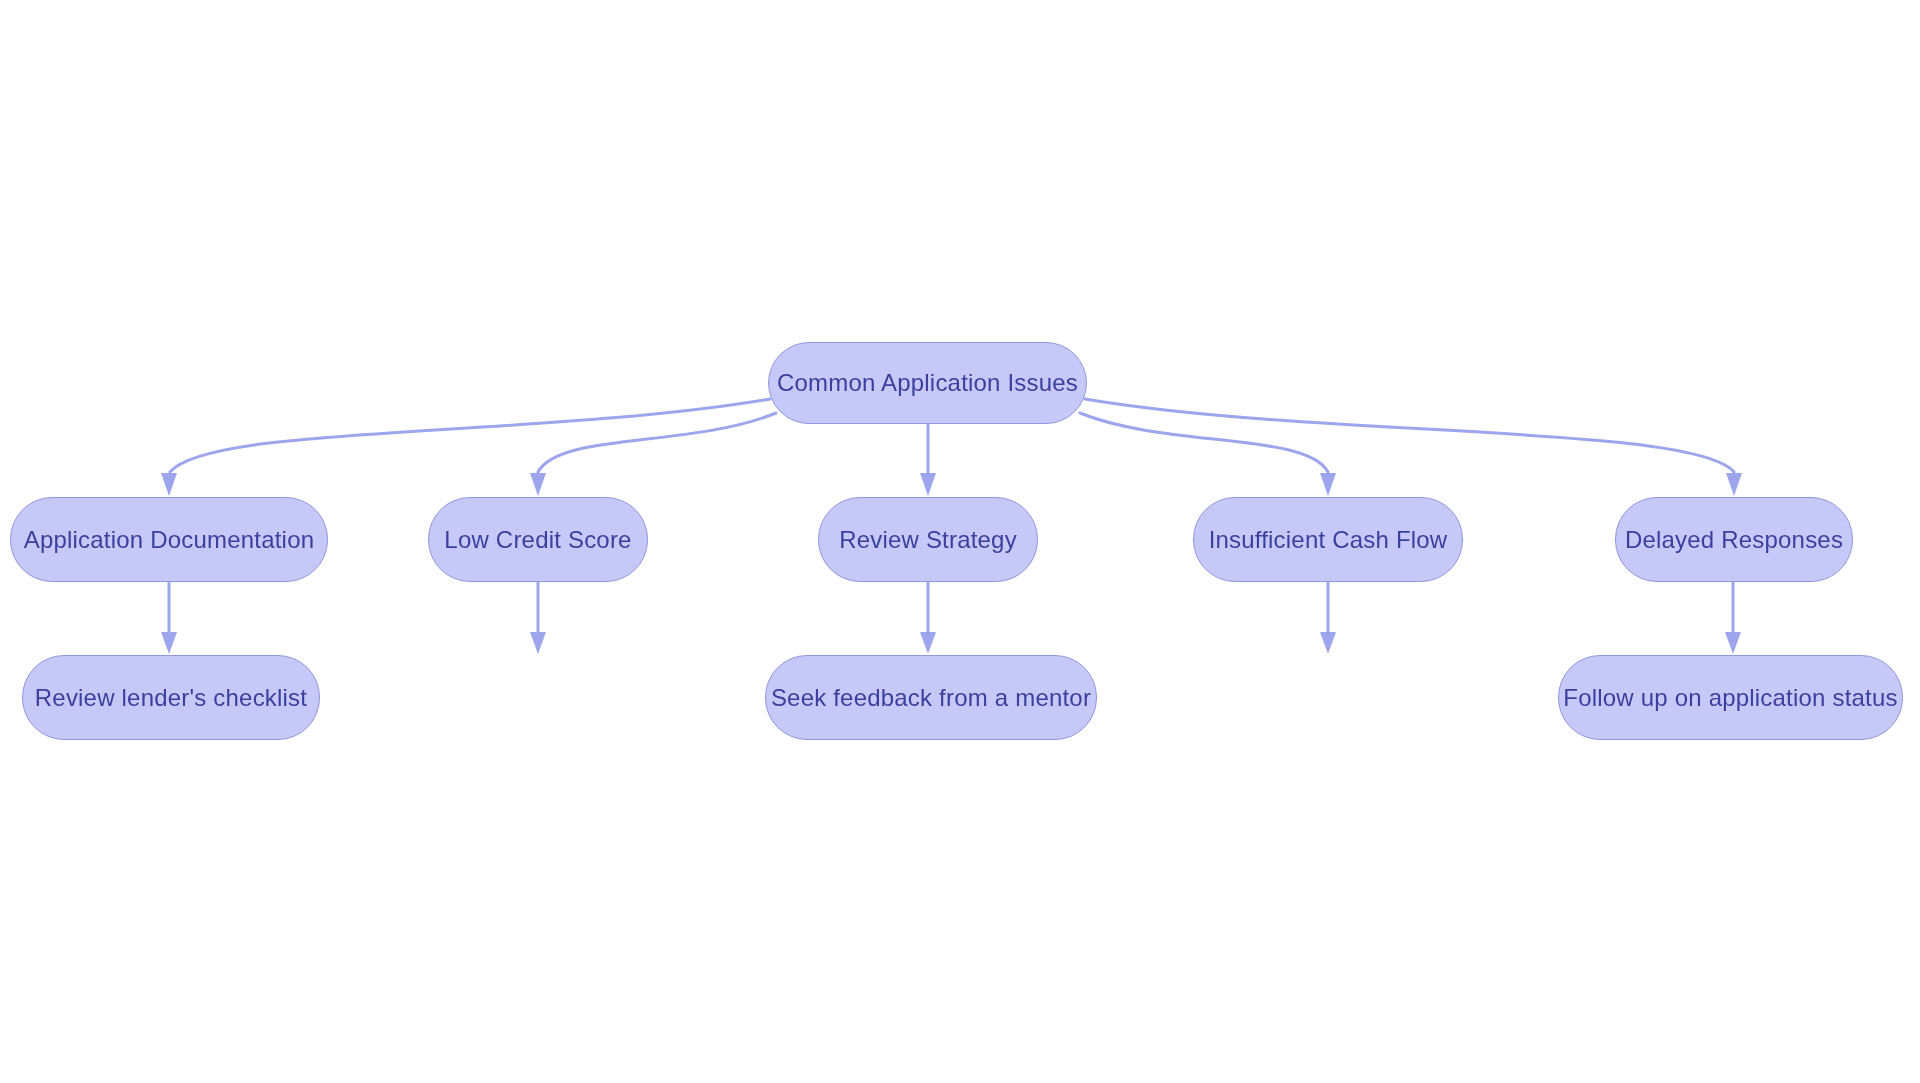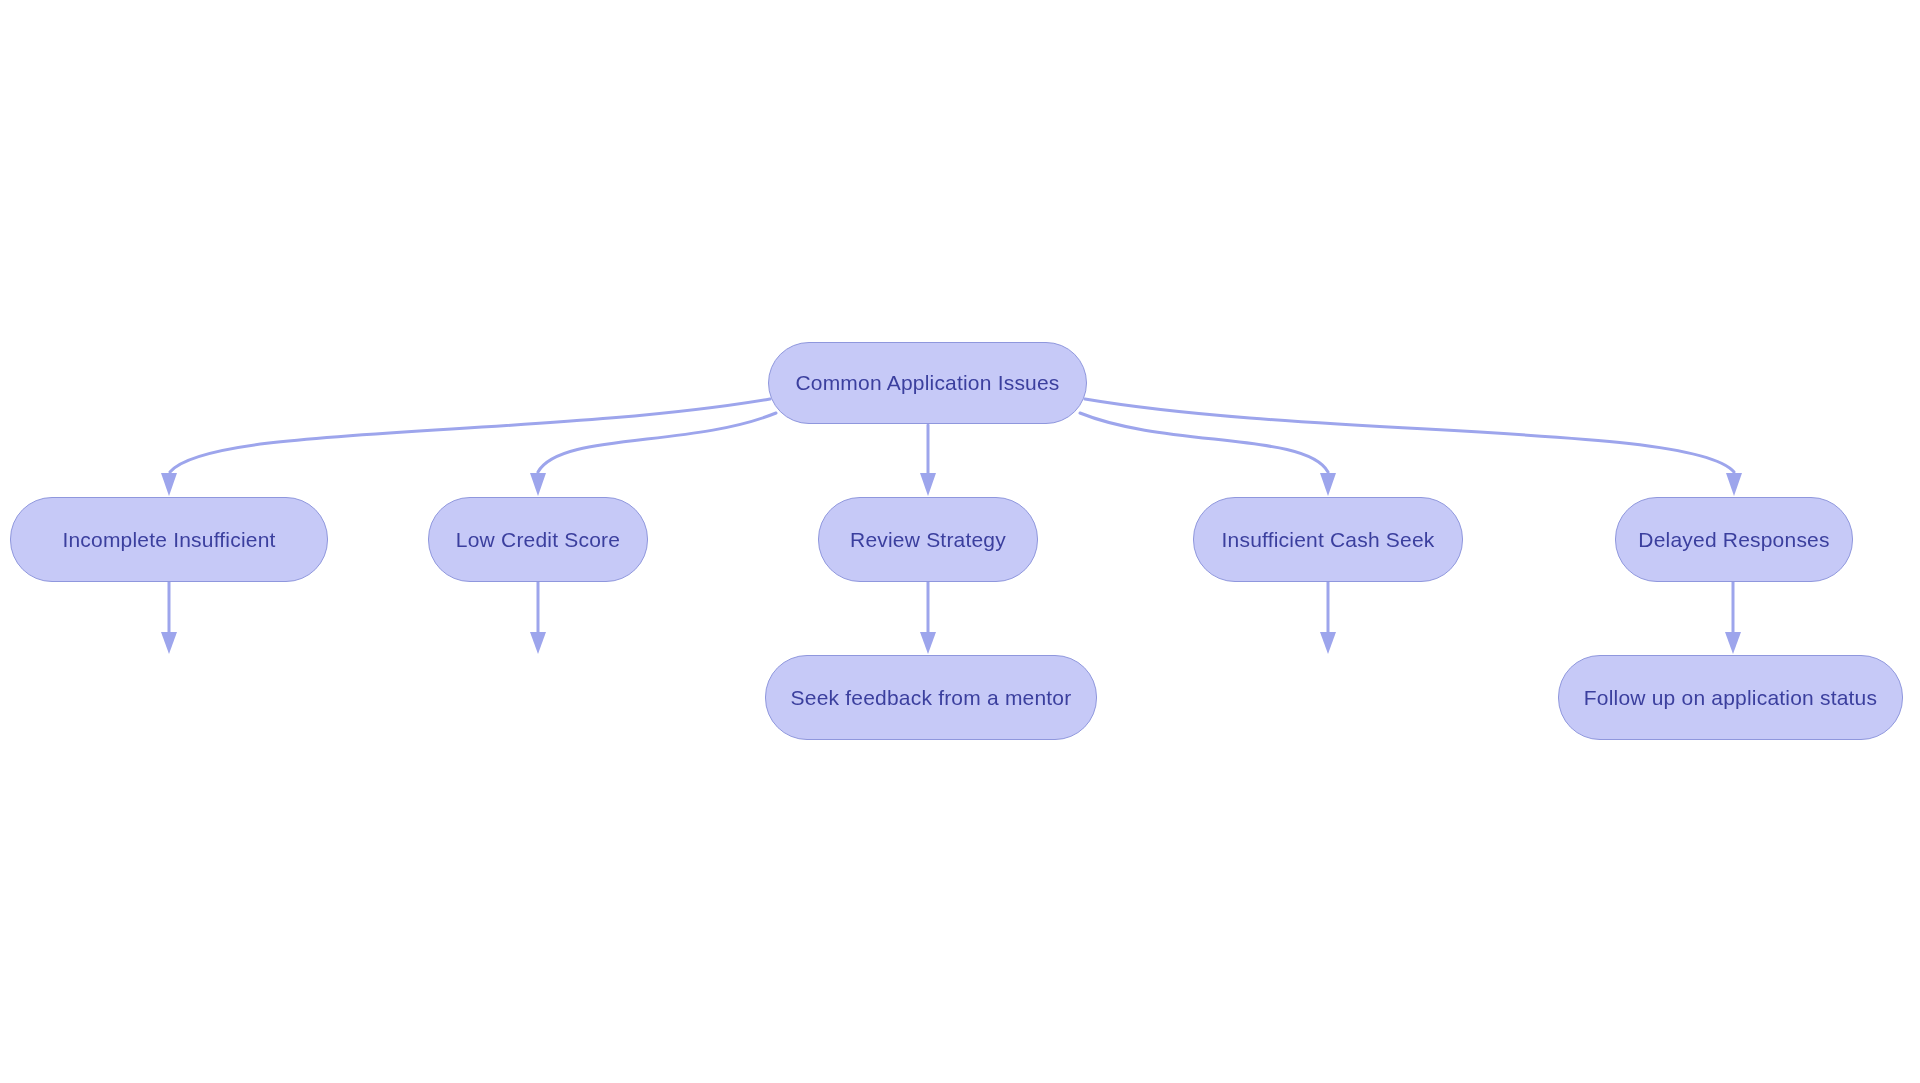--- a/index.html
+++ b/index.html
@@ -40,21 +40,21 @@
   }
   .node {
     position: absolute;
     display: flex;
     align-items: center;
     justify-content: center;
     background: var(--node-fill);
     border: 1.5px solid var(--node-border);
     border-radius: 42px;
     color: var(--text);
-    font-size: 21px;
+    font-size: 24px;
     letter-spacing: 0.2px;
     text-align: center;
     white-space: nowrap;
   }
 </style>
 </head>
 <body>
 
 <div class="canvas">
 
@@ -86,22 +86,23 @@
 
     <path d="M 1328 582 L 1328 632"></path>
     <polygon points="1320,632 1336,632 1328,654"></polygon>
 
     <path d="M 1733 582 L 1733 632"></path>
     <polygon points="1725,632 1741,632 1733,654"></polygon>
   </svg>
 
   <div class="node" style="left:768px; top:342px; width:319px; height:82px;">Common Application Issues</div>
 
-  <div class="node" style="left:10px; top:497px; width:318px; height:85px;">Incomplete Insufficient</div>
+  <div class="node" style="left:10px; top:497px; width:318px; height:85px;">Application Documentation</div>
   <div class="node" style="left:428px; top:497px; width:220px; height:85px;">Low Credit Score</div>
   <div class="node" style="left:818px; top:497px; width:220px; height:85px;">Review Strategy</div>
-  <div class="node" style="left:1193px; top:497px; width:270px; height:85px;">Insufficient Cash Seek</div>
+  <div class="node" style="left:1193px; top:497px; width:270px; height:85px;">Insufficient Cash Flow</div>
   <div class="node" style="left:1615px; top:497px; width:238px; height:85px;">Delayed Responses</div>
 
+  <div class="node" style="left:22px; top:655px; width:298px; height:85px;">Review lender's checklist</div>
   <div class="node" style="left:765px; top:655px; width:332px; height:85px;">Seek feedback from a mentor</div>
   <div class="node" style="left:1558px; top:655px; width:345px; height:85px;">Follow up on application status</div>
 
 </div>
 
 </body></html>

